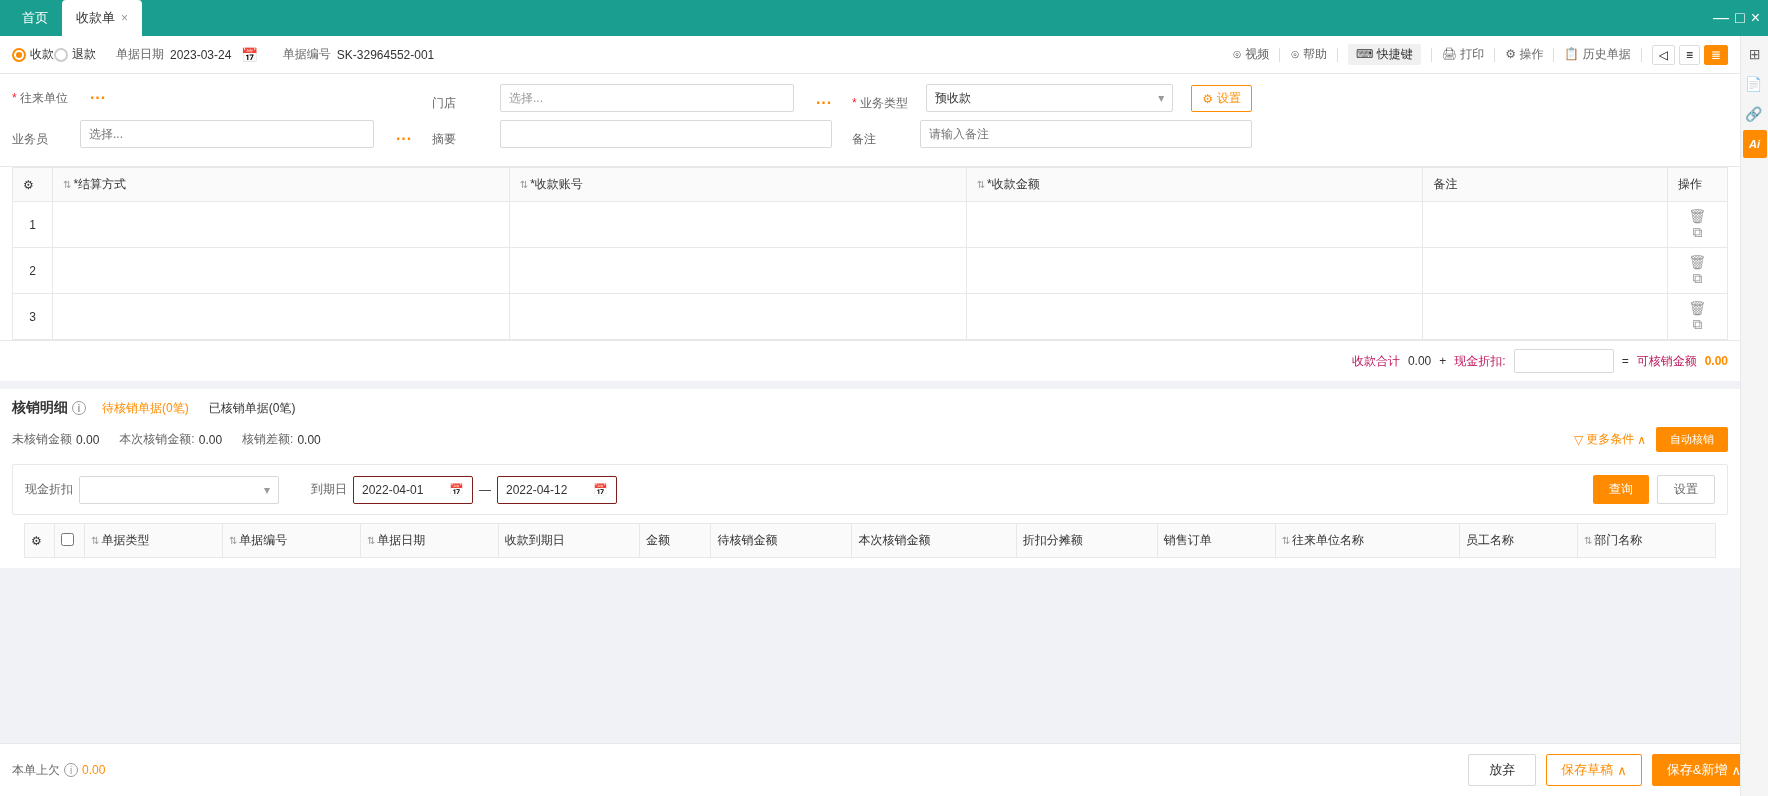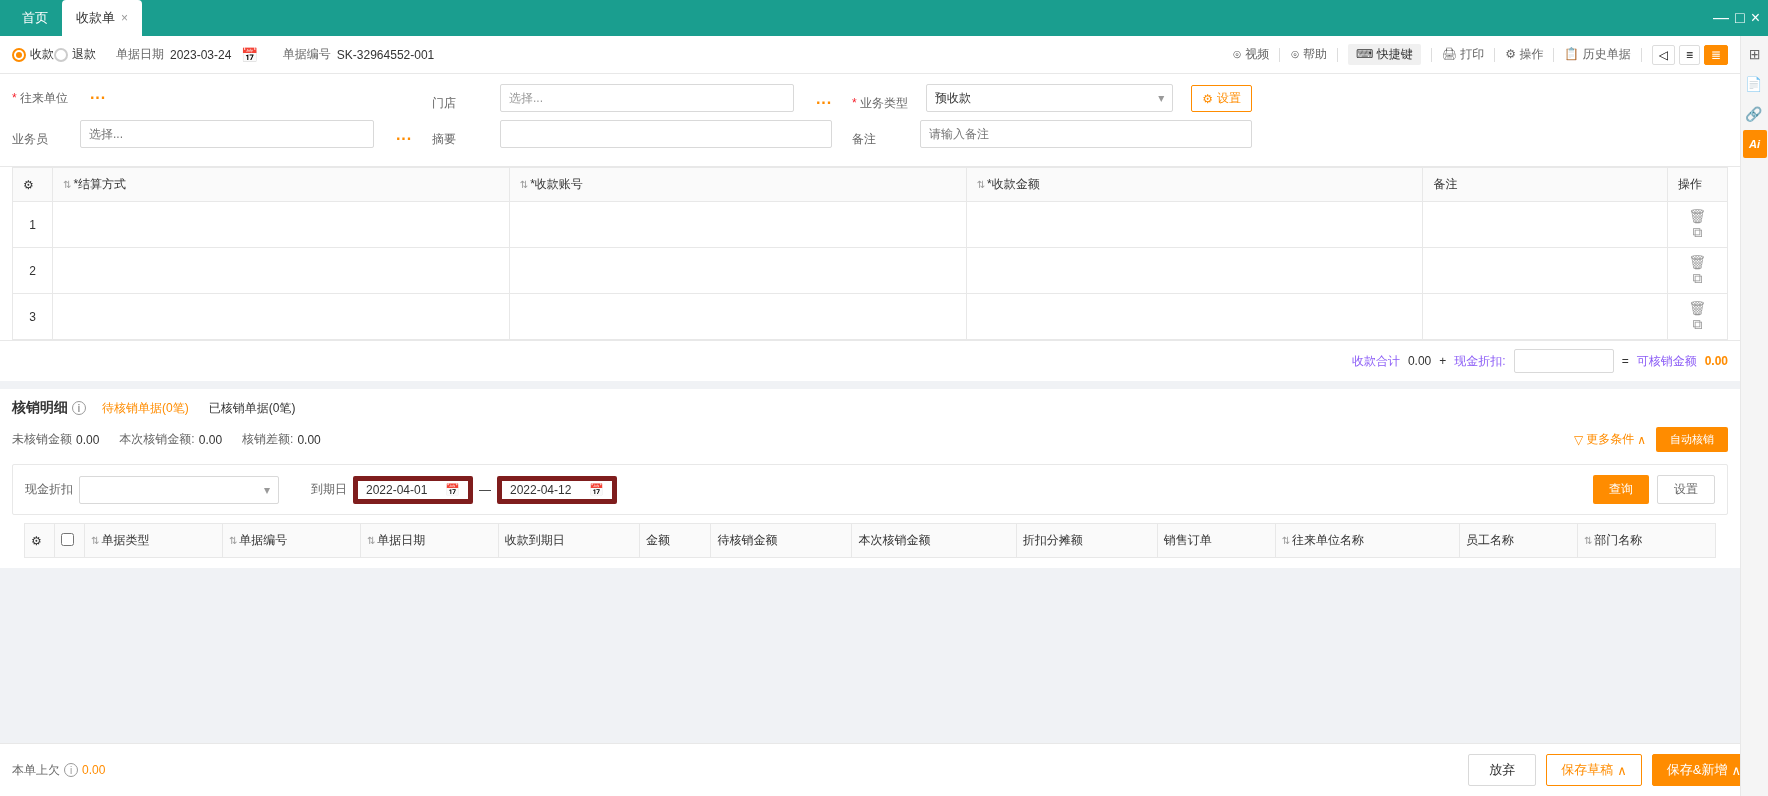--- a/index.html
+++ b/index.html
@@ -270,21 +270,21 @@
     .summary-bar {
       display: flex;
       align-items: center;
       justify-content: flex-end;
       padding: 8px 12px;
       background: #fff;
       border-top: 1px solid #e8e8e8;
       font-size: 12px;
       gap: 8px;
     }
-    .summary-label { color: #8b5cf6; }
+    .summary-label { color: #be185d; }
     .summary-value { color: #333; font-weight: 500; }
     .summary-orange { color: #ff8c00; font-weight: 600; }
     .summary-input {
       width: 100px;
       height: 24px;
       border: 1px solid #d9d9d9;
       border-radius: 2px;
       padding: 0 6px;
       font-size: 12px;
     }
@@ -398,21 +398,21 @@
       align-items: center;
     }
     .date-field {
       display: flex;
       align-items: center;
       gap: 6px;
     }
     .date-input {
       width: 120px;
       height: 28px;
-      border: 5px solid #7f1d1d;
+      border: 1px solid #7f1d1d;
       border-radius: 2px;
       padding: 0 8px;
       font-size: 12px;
       background: #fff;
       display: flex;
       align-items: center;
       justify-content: space-between;
     }
     .query-btn {
       background: #ff8c00;

